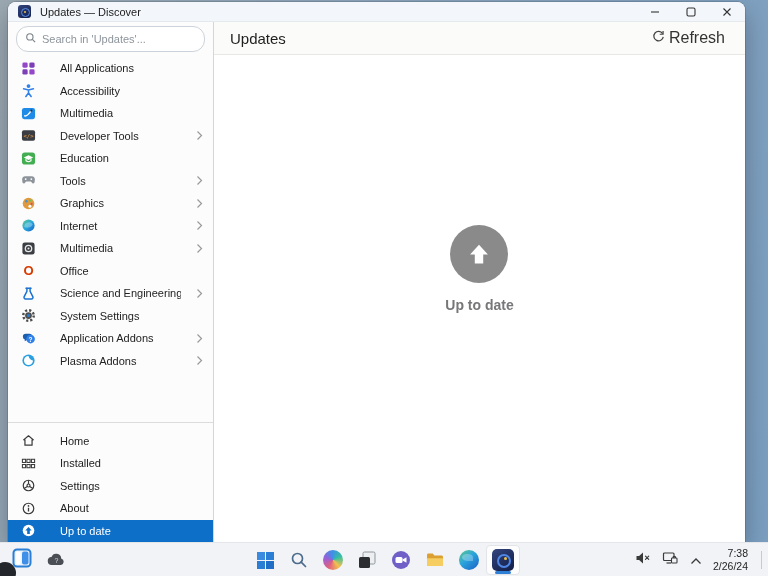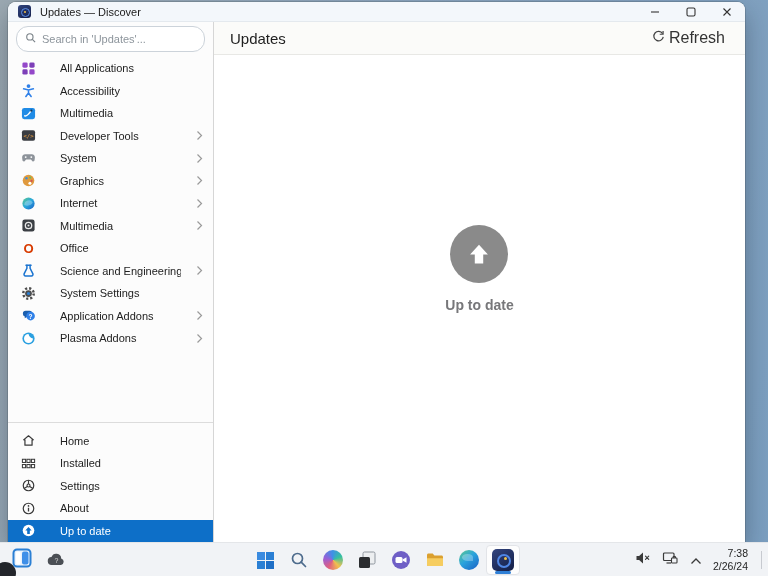--- a/index.html
+++ b/index.html
@@ -182,30 +182,40 @@
               </svg>
           </span>
           <span class="clabel">Developer Tools</span>
           <span class="chev">
             <svg width="7" height="11" viewBox="0 0 7 11">
                 <path d="M1.5 1.5 L5.5 5.5 L1.5 9.5" stroke="#9a9a9a" stroke-width="1.2" fill="none"></path>
               </svg>
           </span>
         </div>
 
+        <div class="cat">
+          <span class="cicon">
+            <svg width="15" height="15" viewBox="0 0 16 16">
+                <rect x="1" y="1.5" width="14" height="13" rx="3" fill="#43ad52"></rect>
+                <polygon points="8,4.5 13,7 8,9.5 3,7" fill="#fff"></polygon>
+                <path d="M5.3 8.2 v2.2 c1.8 1.3 3.6 1.3 5.4 0 V8.2" fill="none" stroke="#fff" stroke-width="1.1"></path>
+              </svg>
+          </span>
+          <span class="clabel">Education</span>
+        </div>
 
         <div class="cat">
           <span class="cicon">
             <svg width="15" height="15" viewBox="0 0 16 13">
                 <path d="M4.5 2 h7 c2.1 0 3.6 1.7 3.3 3.8 l-.35 2.6 c-.17 1.25 -1.7 1.7 -2.5 .72 L10.6 7.6 H5.4 L4.05 9.12 c-.8 .98 -2.33 .53 -2.5 -.72 L1.2 5.8 C.9 3.7 2.4 2 4.5 2 z" fill="#8d939a"></path>
                 <circle cx="5" cy="5" r="1" fill="#fff"></circle>
                 <circle cx="11" cy="5" r="1" fill="#fff"></circle>
               </svg>
           </span>
-          <span class="clabel">System</span>
+          <span class="clabel">Tools</span>
           <span class="chev">
             <svg width="7" height="11" viewBox="0 0 7 11">
                 <path d="M1.5 1.5 L5.5 5.5 L1.5 9.5" stroke="#9a9a9a" stroke-width="1.2" fill="none"></path>
               </svg>
           </span>
         </div>
 
         <div class="cat">
           <span class="cicon">
             <svg width="15" height="15" viewBox="0 0 16 16">

